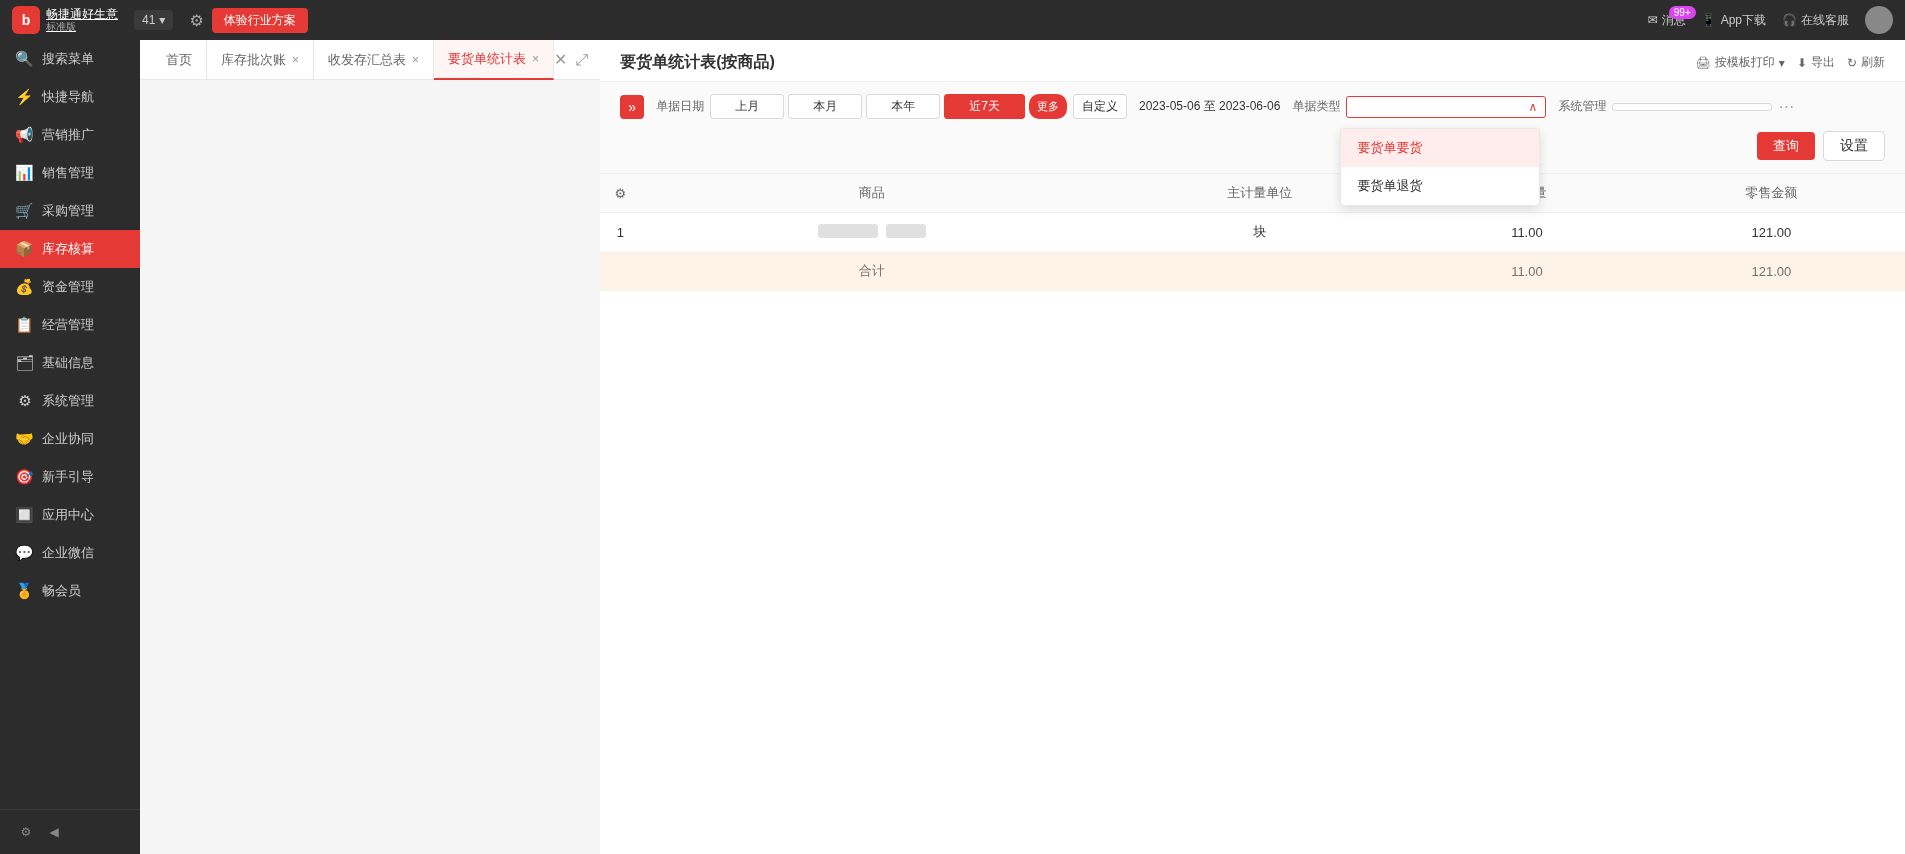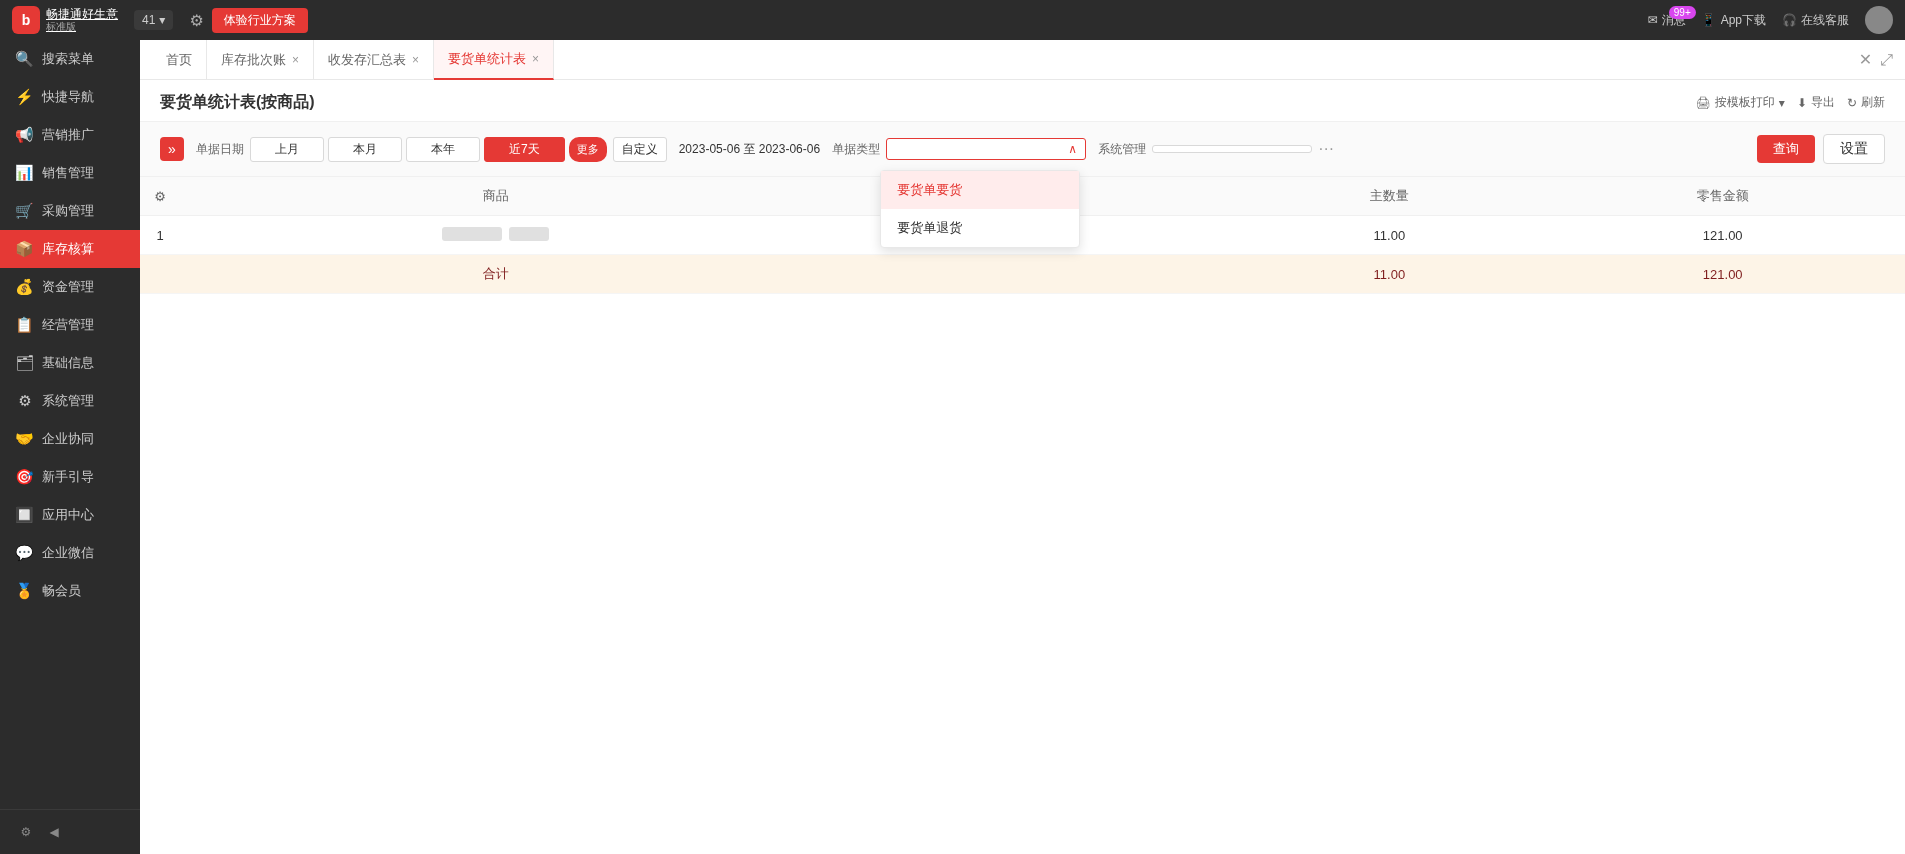--- a/index.html
+++ b/index.html
@@ -29,21 +29,21 @@
 
     
     .sidebar { width: 140px; background: #2c2c2c; display: flex; flex-direction: column; flex-shrink: 0; overflow-y: auto; }
     .sidebar-item { display: flex; align-items: center; gap: 8px; padding: 10px 16px; color: #ccc; cursor: pointer; font-size: 13px; transition: background 0.2s; }
     .sidebar-item.active { background: #e53935; color: #fff; }
     .sidebar-item-icon { width: 18px; height: 18px; display: flex; align-items: center; justify-content: center; font-size: 15px; }
     .sidebar-bottom { margin-top: auto; display: flex; align-items: center; gap: 8px; padding: 12px 16px; color: #888; font-size: 12px; border-top: 1px solid #3a3a3a; }
     .sidebar-toggle { width: 20px; height: 20px; display: flex; align-items: center; justify-content: center; cursor: pointer; }
 
     
-    .content-area { flex: 1; display: flex; flex-direction: column; background: #f5f5f5; overflow: hidden; }
+    .content-area { flex: 1; display: flex; flex-direction: row; background: #f5f5f5; overflow: hidden; }
 
     
     .tab-bar { display: flex; align-items: center; background: #fff; border-bottom: 1px solid #e8e8e8; padding: 0 12px; height: 40px; flex-shrink: 0; }
     .tab-item { display: flex; align-items: center; gap: 6px; padding: 0 14px; height: 40px; color: #666; cursor: pointer; font-size: 13px; border-right: 1px solid #e8e8e8; }
     .tab-item.active { color: #e53935; border-bottom: 2px solid #e53935; background: #fff5f5; }
     .tab-close { color: #999; font-size: 12px; cursor: pointer; }
     .tab-bar-actions { margin-left: auto; display: flex; align-items: center; gap: 8px; }
     .tab-bar-btn { background: none; border: none; cursor: pointer; color: #999; font-size: 16px; }
 
     
@@ -82,21 +82,21 @@
 
     
     .table-container { padding: 0 0 0 0; }
     .data-table { width: 100%; border-collapse: collapse; }
     .data-table th { background: #fafafa; border-bottom: 1px solid #f0f0f0; padding: 10px 12px; text-align: center; color: #666; font-size: 13px; font-weight: normal; }
     .data-table td { border-bottom: 1px solid #f5f5f5; padding: 10px 12px; text-align: center; color: #333; font-size: 13px; }
     .th-settings { width: 40px; }
 
     
     .summary-row { background: #fdf4e7; border-top: 1px solid #f0e0c0; }
-    .summary-row td { font-weight: 500; color: #7f1d1d; }
+    .summary-row td { font-weight: 500; color: #737373; }
   </style>
 </head>
 <body>
 
 <div class="top-bar">
   <div class="top-bar-logo">
     <div class="logo-icon">
       <span>b</span>
     </div>
     <div class="logo-text">

